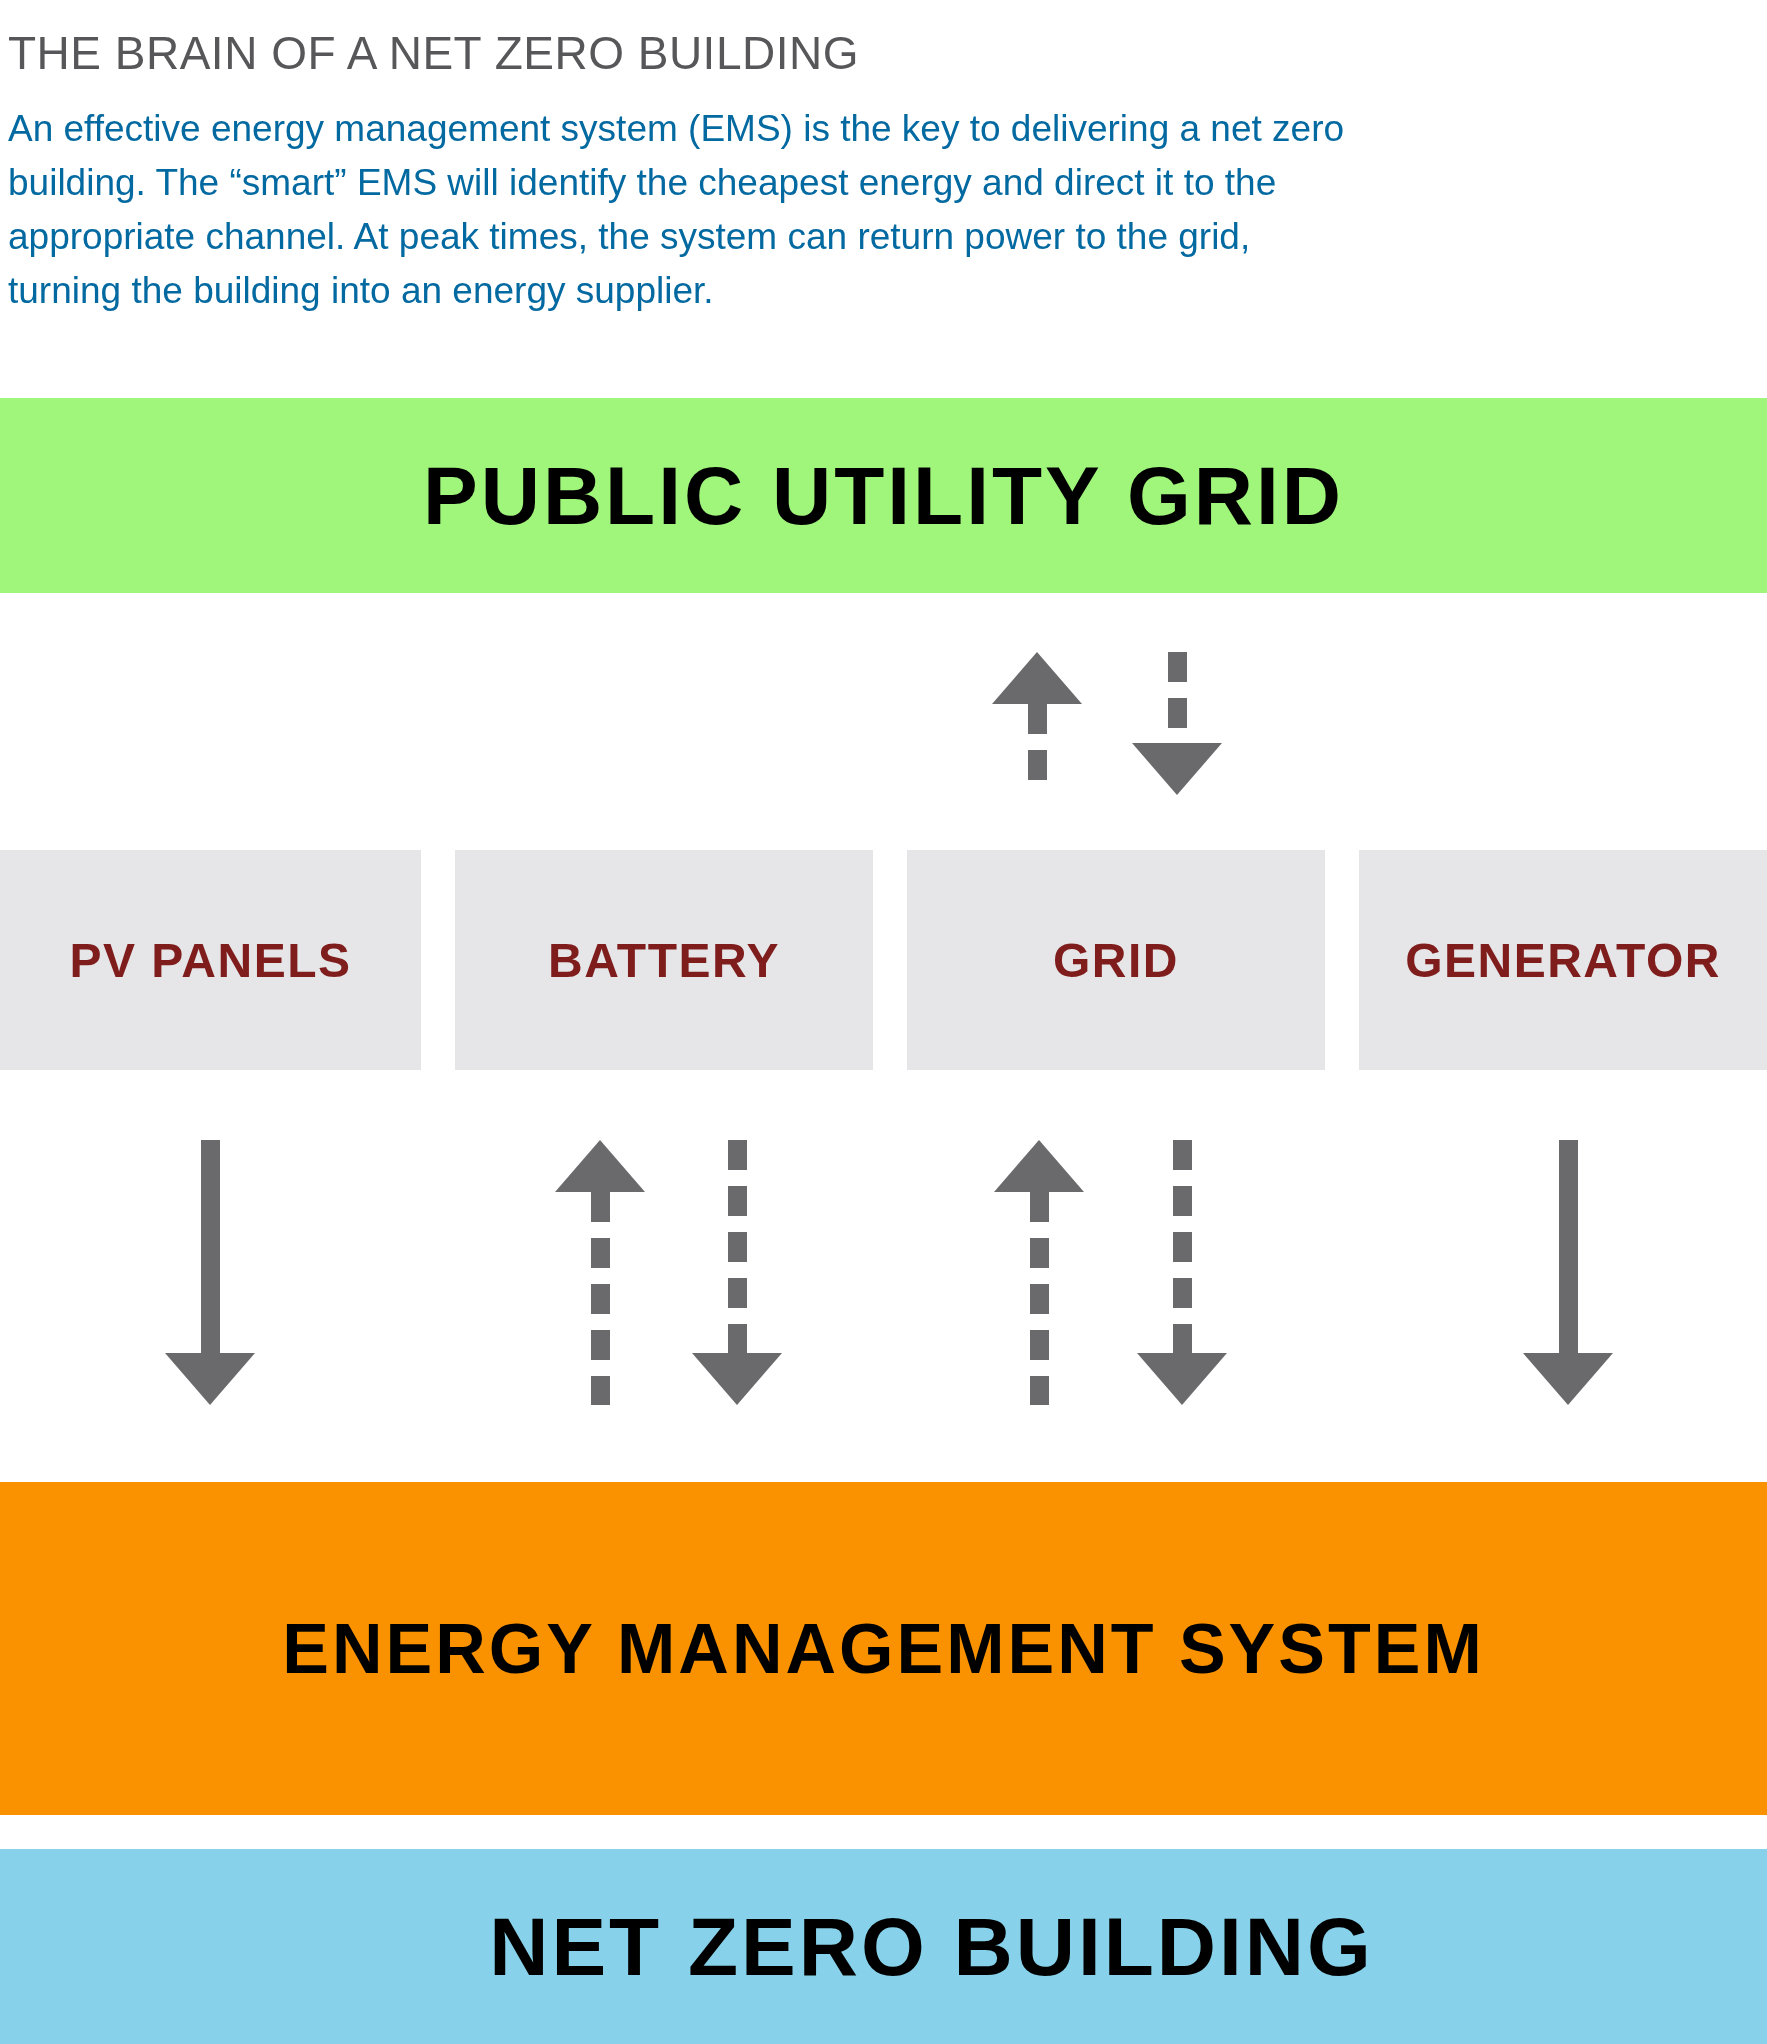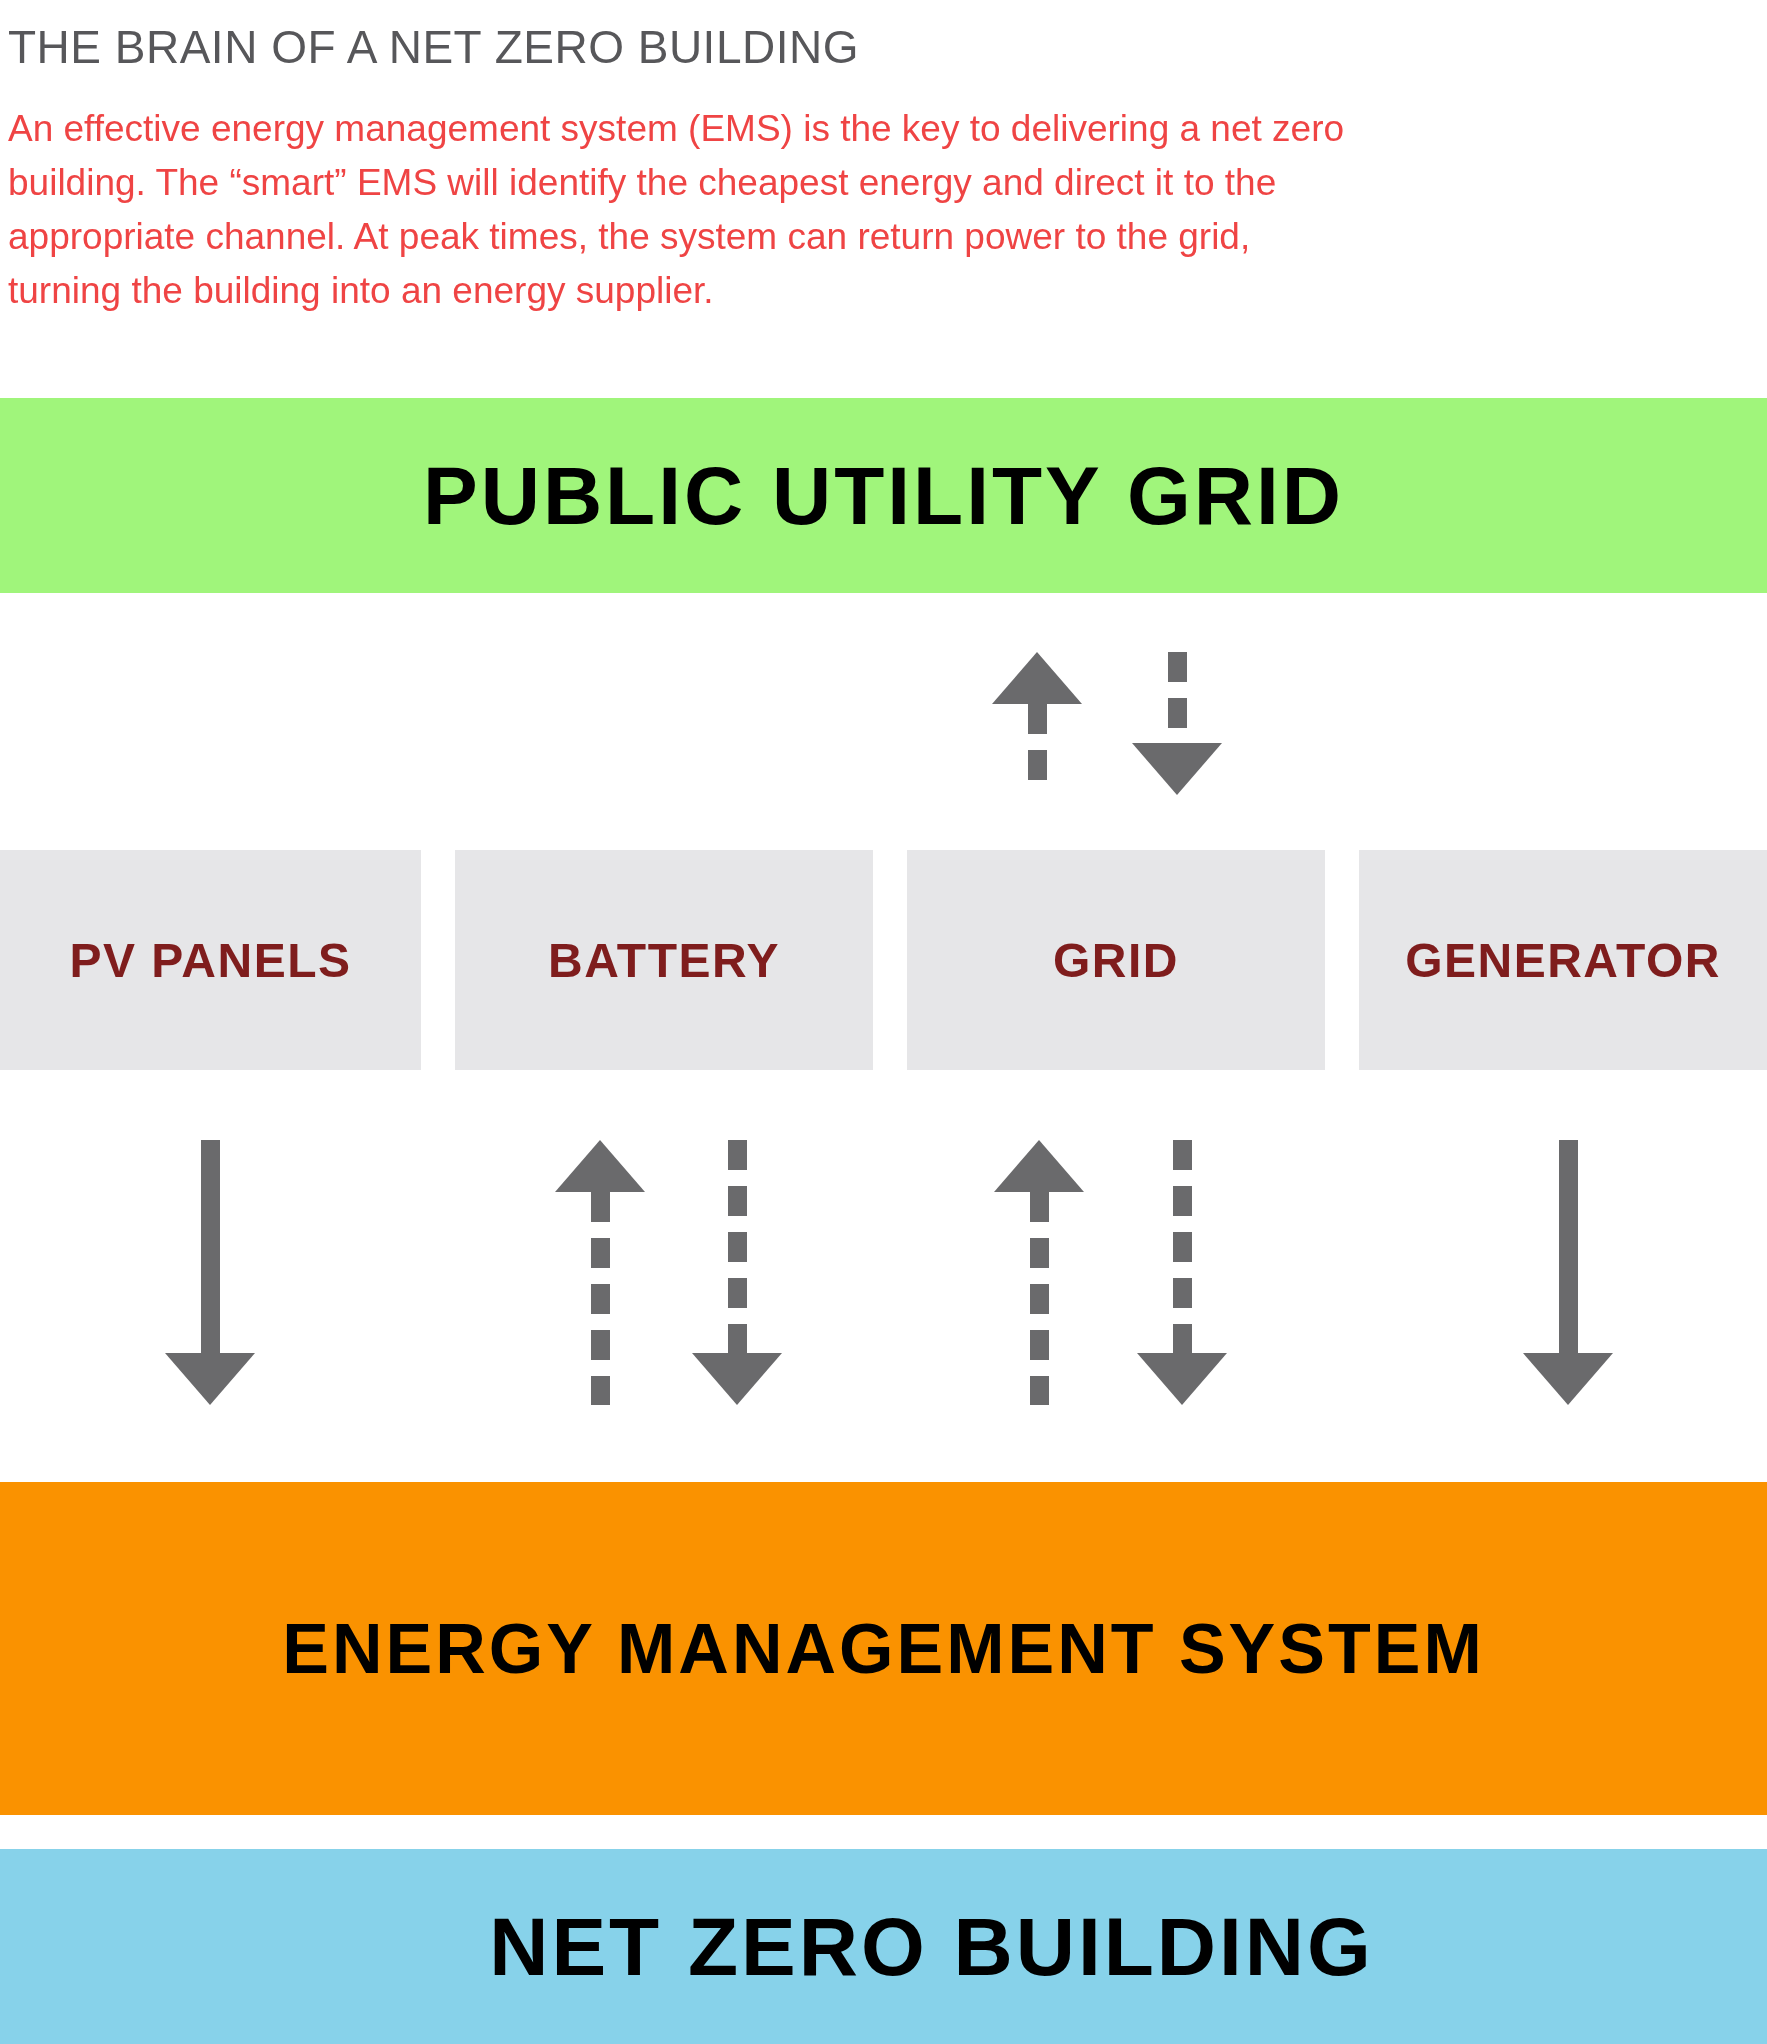--- a/index.html
+++ b/index.html
@@ -7,27 +7,27 @@
     position:relative;
     width:1767px; height:2044px;
     background:#ffffff;
     overflow:hidden;
     font-family:"Liberation Sans", sans-serif;
     --arrow:#6A6A6C;
   }
 
   
   .title {
-    position:absolute; left:8px; top:20px;
+    position:absolute; left:8px; top:26px;
     font-size:46px; font-weight:400; color:#57575A;
     letter-spacing:0.5px; white-space:nowrap;
   }
   .intro {
     position:absolute; left:8px; top:102px;
-    font-size:37px; font-weight:400; color:#ef4444;
+    font-size:37px; font-weight:400; color:#0369a1;
     line-height:54px;
   }
   .intro div { white-space:nowrap; }
 
   
   .banner {
     position:absolute; left:0; width:1767px;
     display:flex; align-items:center; justify-content:center;
   }
   .banner span {

